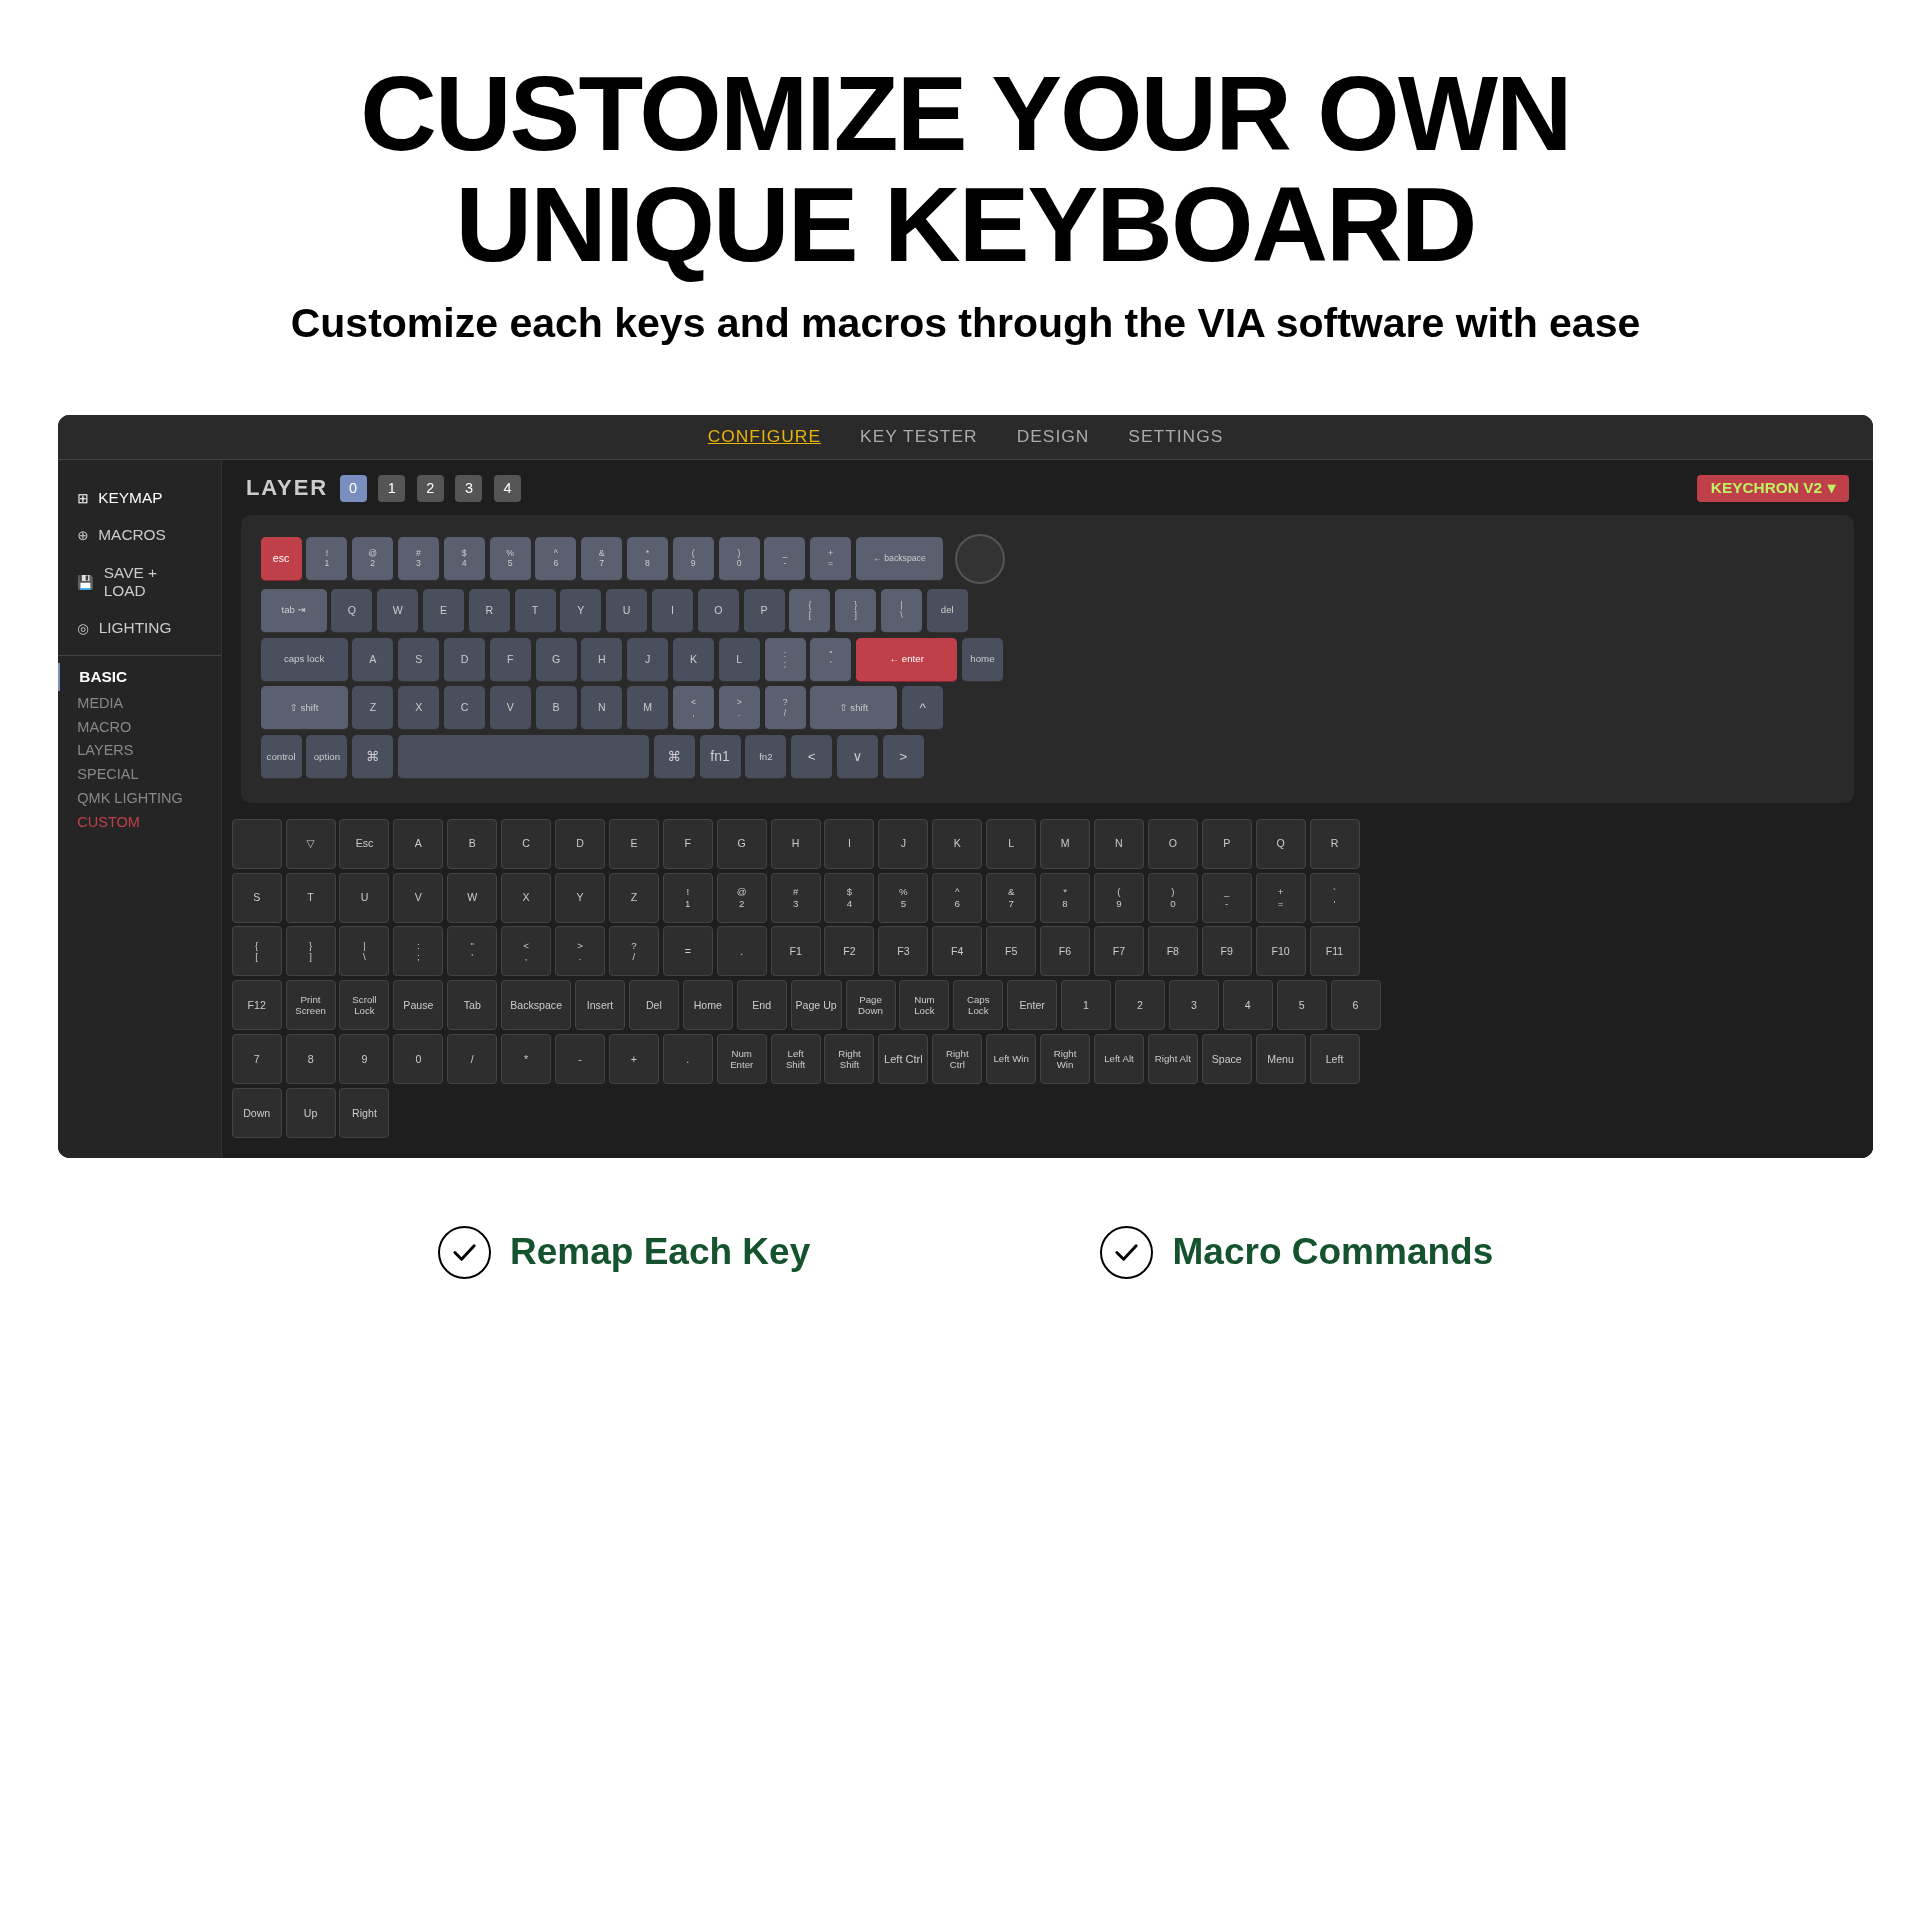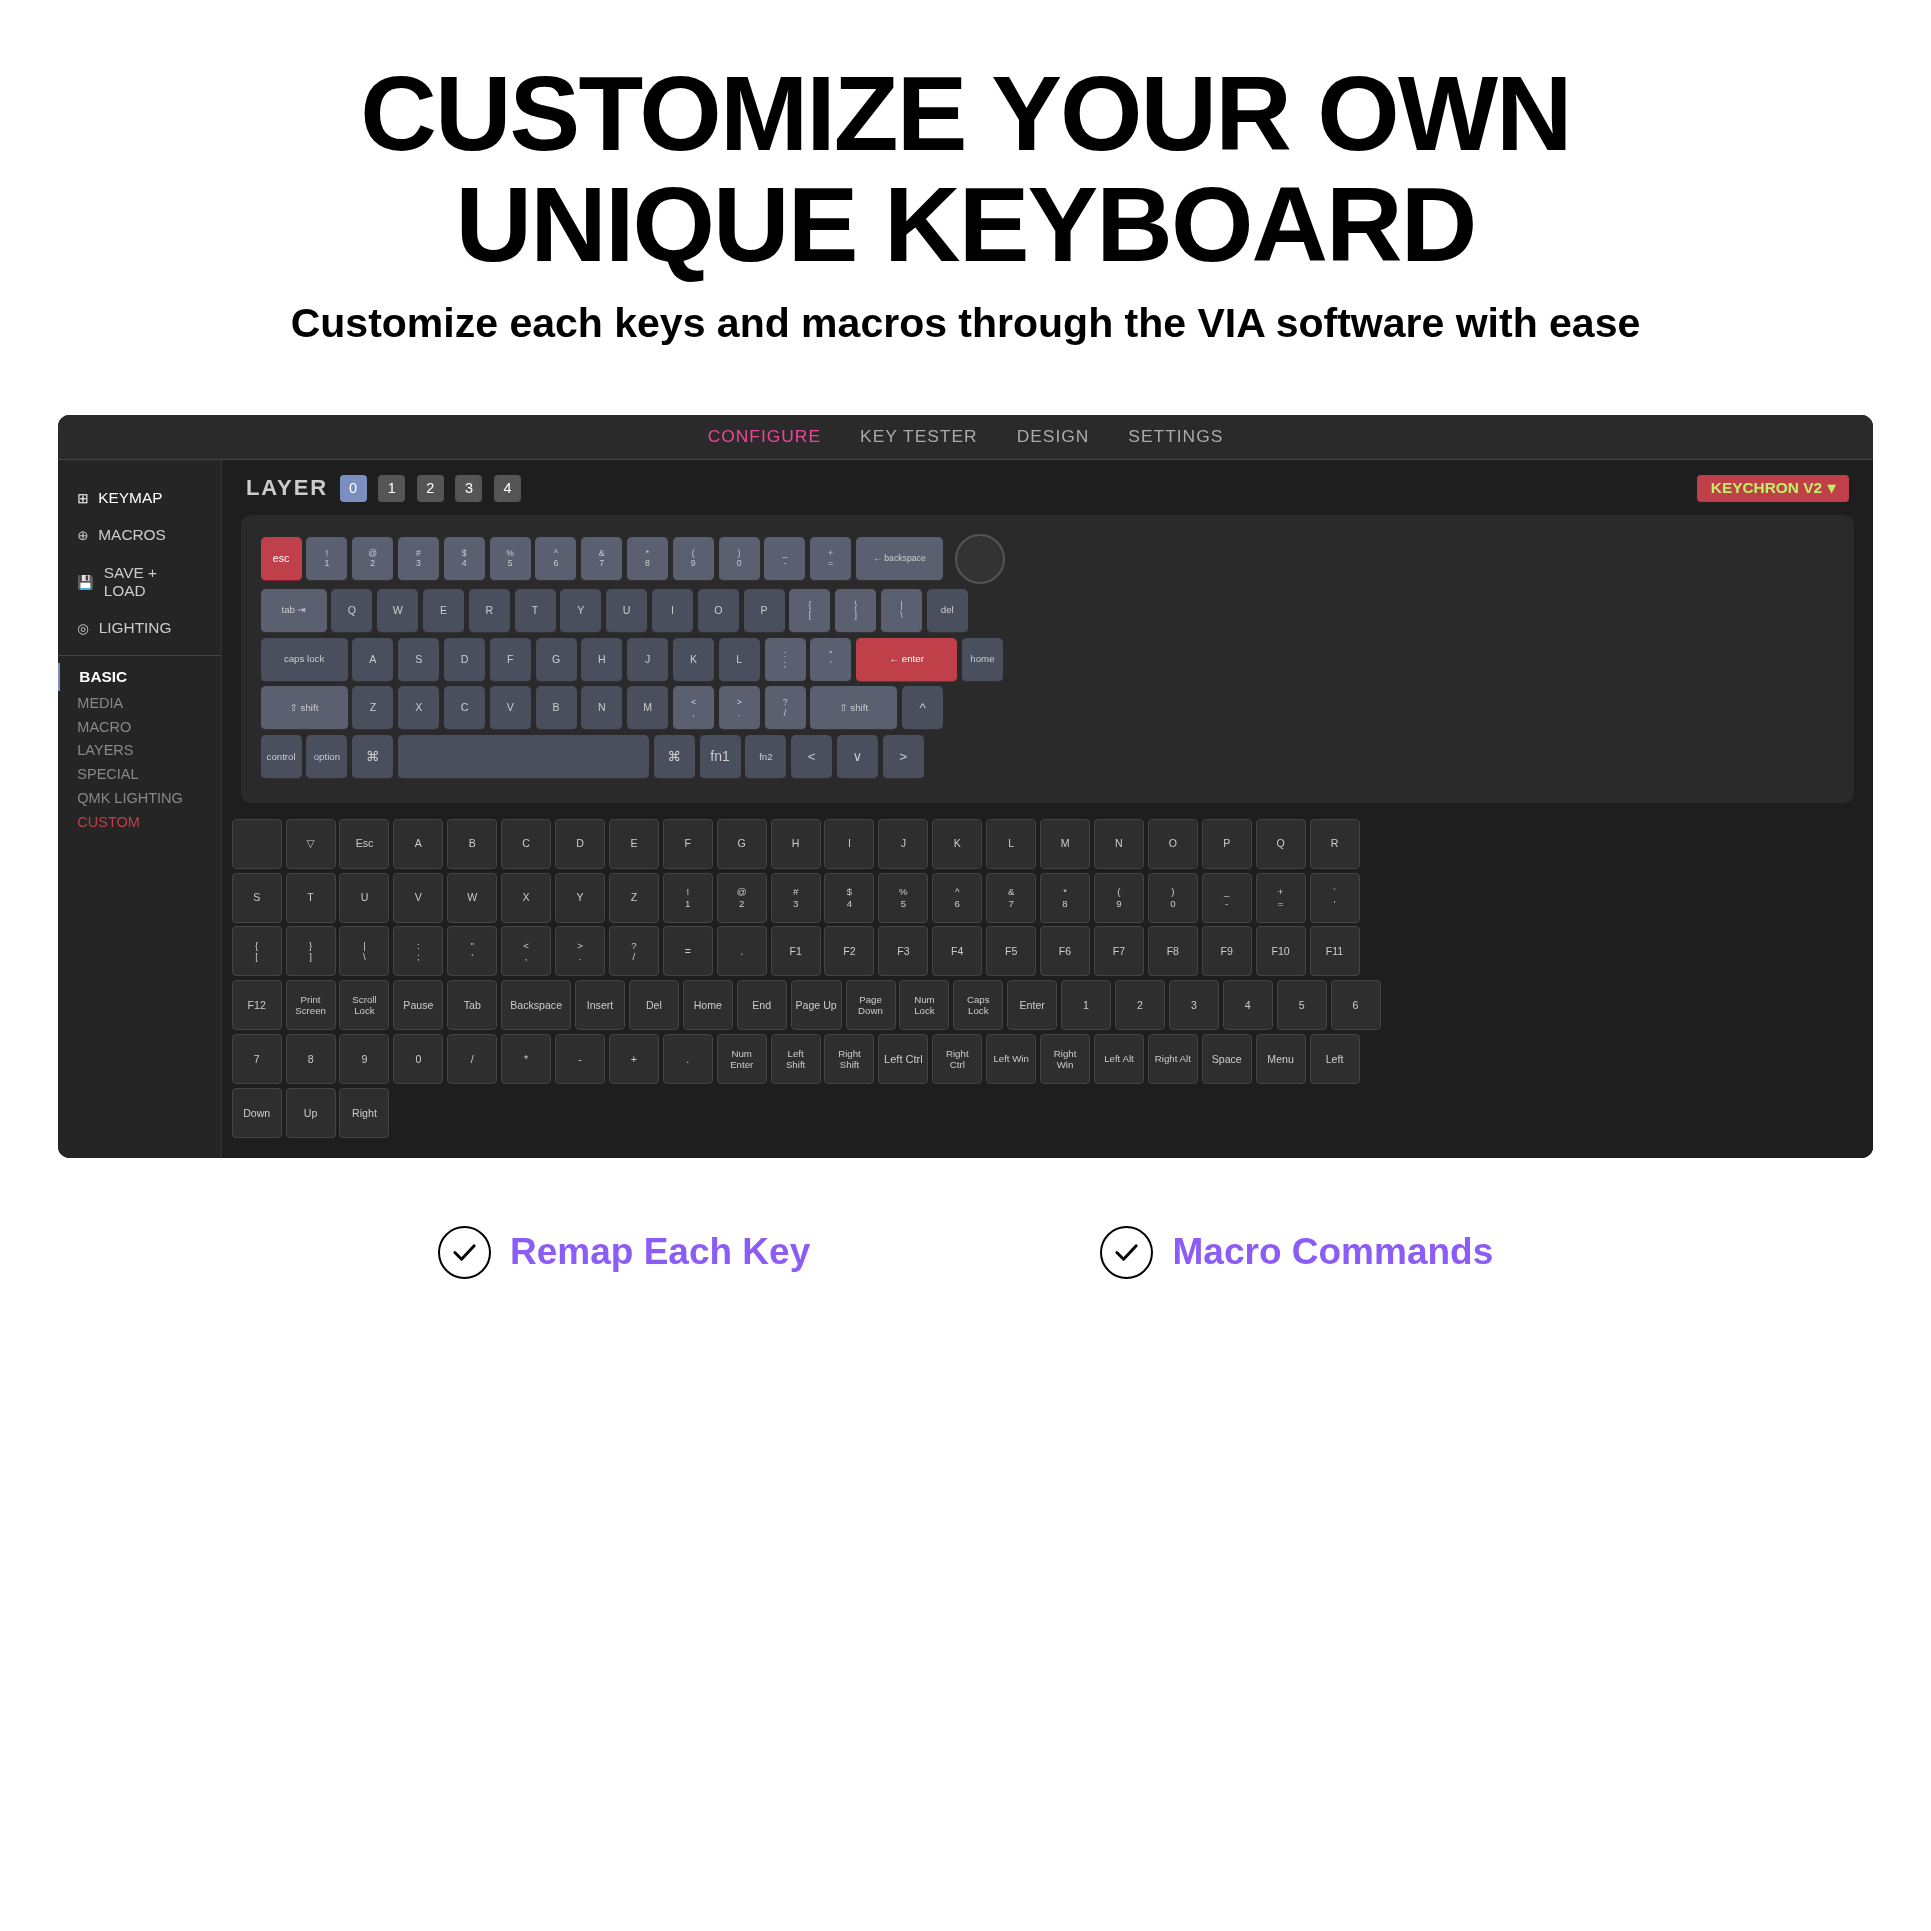--- a/index.html
+++ b/index.html
@@ -49,21 +49,22 @@
       padding: 11.6px 0;
       border-bottom: 1px solid #444;
     }
     .via-topnav-item {
       color: #aaa;
       font-size: 17.4px;
       letter-spacing: 1px;
       cursor: pointer;
     }
     .via-topnav-item.active {
-      color: #ec4899;
+      color: #eab308;
+      text-decoration: underline;
     }
 
     
     .via-main {
       display: flex;
       height: calc(100% - 44px);
     }
 
     
     .via-sidebar {
@@ -259,21 +260,21 @@
       justify-content: center;
       gap: 290px;
       padding: 68px 0 39px;
     }
     .feature-item {
       display: flex;
       align-items: center;
       gap: 19.3px;
       font-size: 37px;
       font-weight: 600;
-      color: #8b5cf6;
+      color: #14532d;
     }
     .check-circle {
       width: 53px;
       height: 53px;
       border-radius: 50%;
       border: 2.9px solid #000;
       display: flex;
       align-items: center;
       justify-content: center;
       font-size: 27px;

